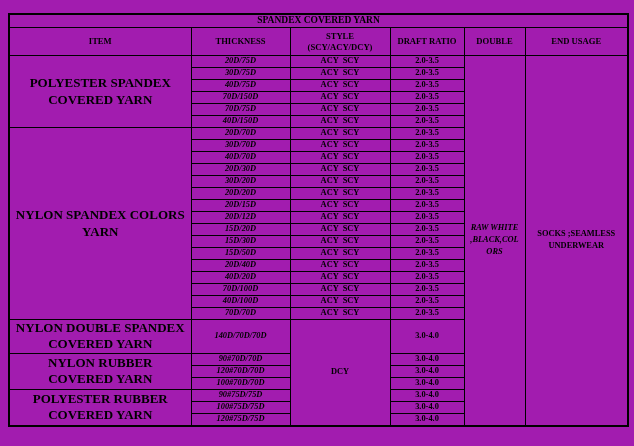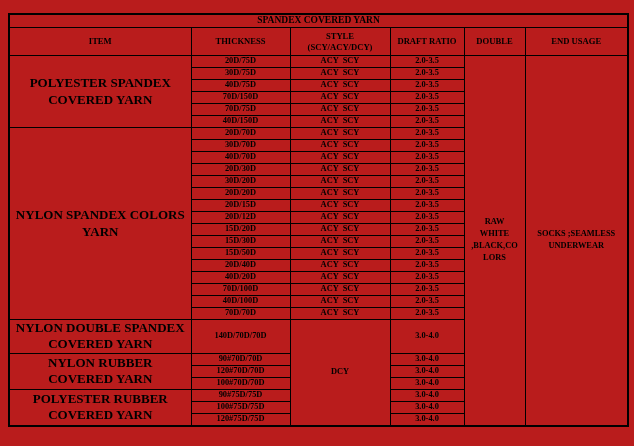--- a/index.html
+++ b/index.html
@@ -7,21 +7,21 @@
     padding: 0;
     width: 634px;
     height: 446px;
     background: #ffffff;
     font-family: "Liberation Serif", serif;
   }
   .page {
     position: relative;
     width: 634px;
     height: 446px;
-    background: #b91c1c;
+    background: #a21caf;
     overflow: hidden;
   }
   table.yarn-table {
     position: absolute;
     left: 8px;
     top: 13px;
     width: 619px;
     border-collapse: collapse;
     table-layout: fixed;
     border: 2px solid #000;
@@ -51,34 +51,36 @@
     font-size: 8.4px;
     line-height: 1;
   }
   td.item-cell {
     font-size: 13px;
     line-height: 1.25;
     padding: 0 5px;
   }
   td.thickness-cell {
     letter-spacing: 0;
+    font-style: italic;
   }
   td.style-cell {
     white-space: pre;
     margin-top: 16px;
   }
   tr.tall-row td {
     height: 24px;
   }
   td.color-cell div {
     width: 50px;
     margin: 4px auto;
     line-height: 1.45;
     overflow-wrap: break-word;
     word-break: break-word;
+    font-style: italic;
   }
   td.end-usage-cell div {
     width: 92px;
     margin: 16px auto;
     line-height: 1.45;
   }
 </style>
 </head>
 <body>
 

